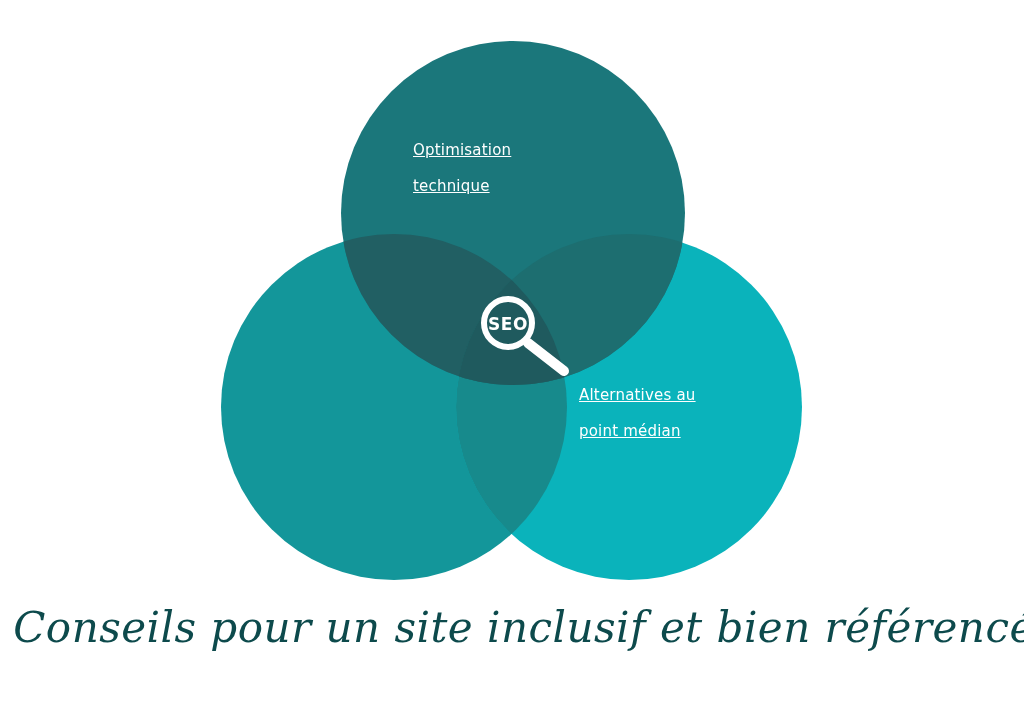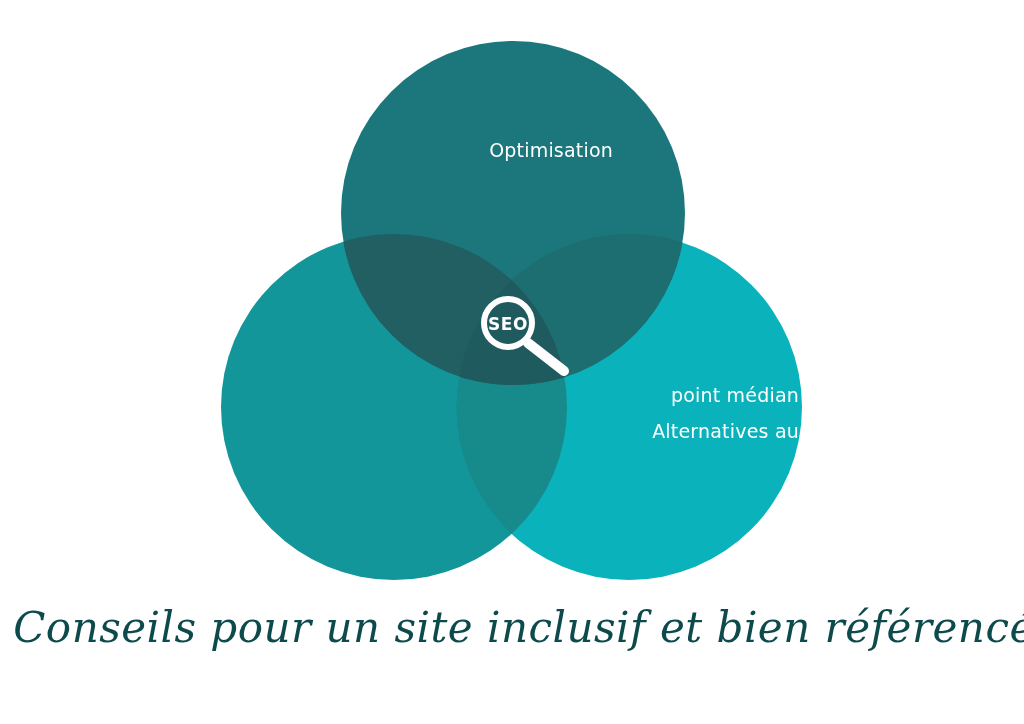--- a/index.html
+++ b/index.html
@@ -17,26 +17,27 @@
   #venn {
     position: absolute;
     left: 0;
     top: 0;
     width: 1024px;
     height: 600px;
   }
   .label {
     position: absolute;
     color: #ffffff;
-    text-align: right;
+    text-align: left;
     font-family: "DejaVu Sans", sans-serif;
-    font-size: 19px;
+    font-size: 15px;
     line-height: 36px;
     white-space: nowrap;
     letter-spacing: 0.2px;
+    text-decoration: underline;
   }
   #label-top {
     left: 413px;
     top: 132px;
     width: 200px;
   }
   #label-left {
     left: 245px;
     top: 377px;
     width: 200px;
@@ -100,23 +101,24 @@
 
   <g>
     <line x1="528" y1="343" x2="564" y2="371" stroke="#ffffff" stroke-width="10" stroke-linecap="round"></line>
     <circle cx="508" cy="323" r="24" fill="#1f5a5e" stroke="#ffffff" stroke-width="6"></circle>
     <text x="508" y="330" text-anchor="middle" font-family="DejaVu Sans, sans-serif" font-weight="bold" font-size="17" fill="#ffffff" letter-spacing="0.5">SEO</text>
   </g>
 </svg>
 
 <div id="label-top" class="label">
   <div>Optimisation</div>
+  <div>technique</div>
 </div>
 
 <div id="label-left" class="label">
 </div>
 
 <div id="label-right" class="label">
+  <div>Alternatives au</div>
   <div>point médian</div>
-  <div>Alternatives au</div>
 </div>
 
 <div id="caption">Conseils pour un site inclusif et bien référencé</div>
 
 </body></html>

